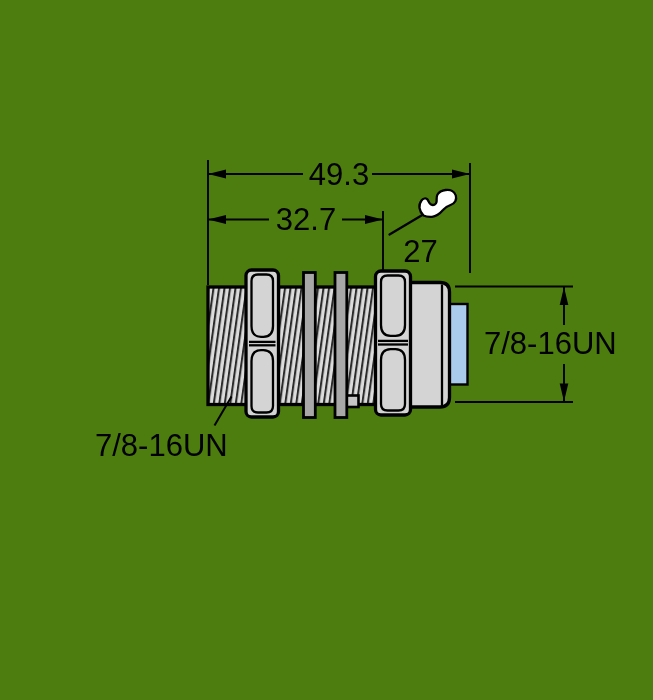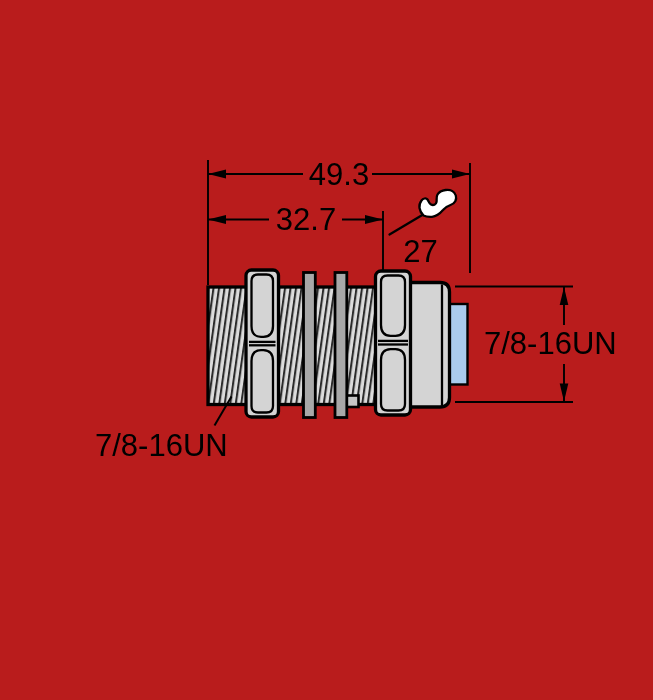--- a/index.html
+++ b/index.html
@@ -4,21 +4,21 @@
 <style>
   html, body {
     margin: 0;
     padding: 0;
     background: #ffffff;
   }
   .canvas {
     position: relative;
     width: 653px;
     height: 700px;
-    background: #b91c1c;
+    background: #4d7c0f;
     overflow: hidden;
     font-family: "Liberation Sans", sans-serif;
   }
   svg { display: block; }
   .dim-text {
     font-family: "Liberation Sans", sans-serif;
     font-size: 31px;
     fill: #000000;
   }
   .thin-line   { stroke: #000000; stroke-width: 1.9; fill: none; }

